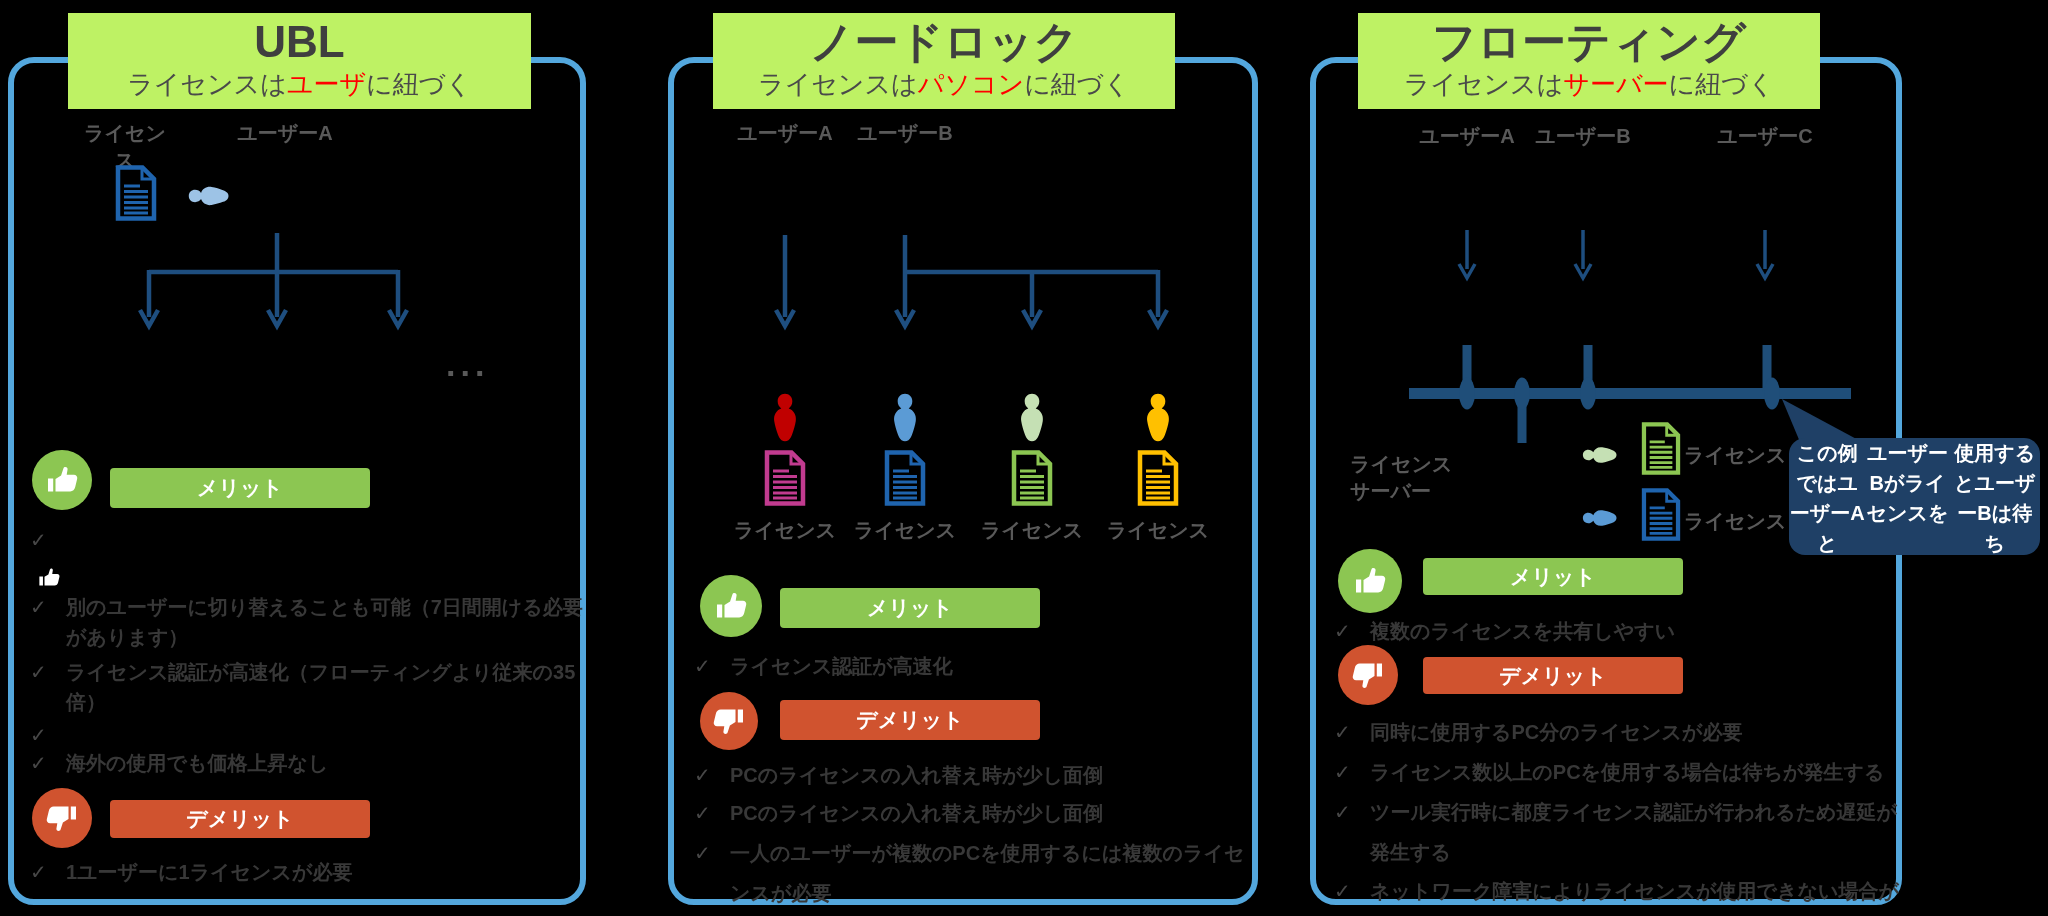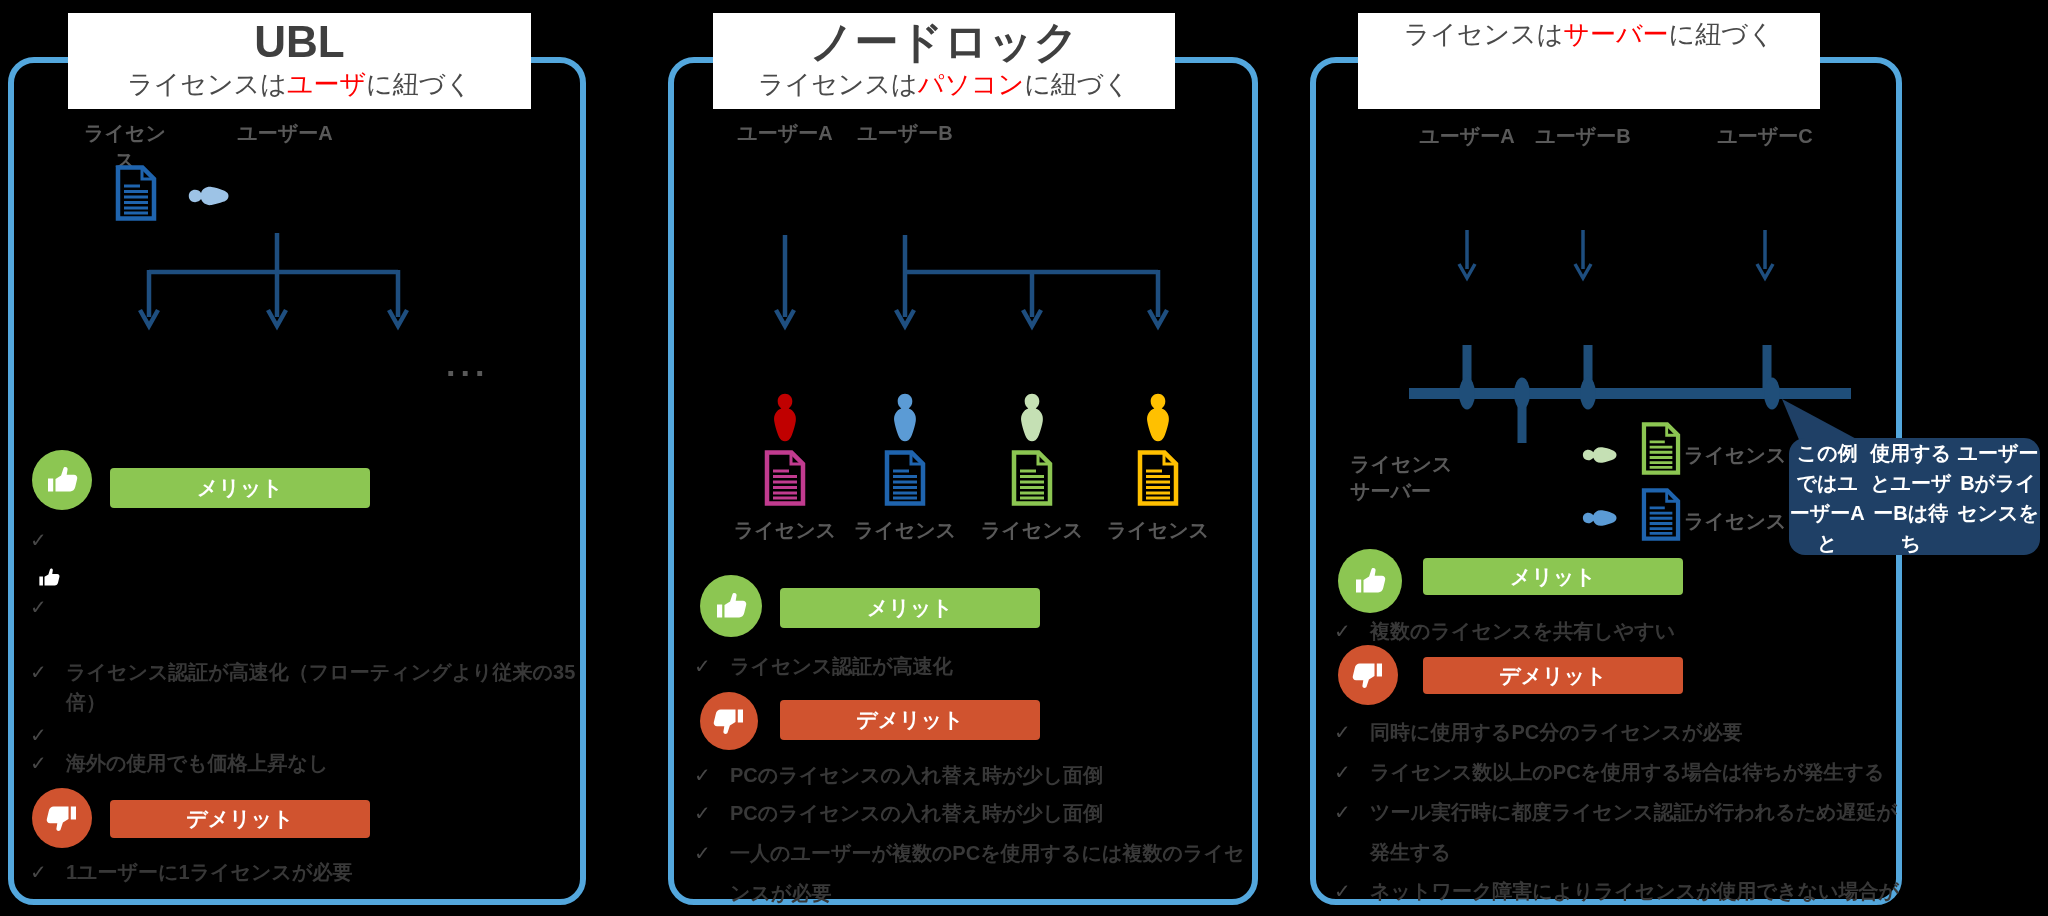--- a/index.html
+++ b/index.html
@@ -1,20 +1,20 @@
 <!DOCTYPE html>
 <html><head>
 <meta charset="utf-8">
 <style>
   html,body{margin:0;padding:0;background:#000;}
   .canvas{position:relative;width:2048px;height:916px;background:#000;overflow:hidden;
           font-family:"Liberation Sans","DejaVu Sans",sans-serif;}
   .panel{position:absolute;top:57px;height:848px;}
   .frame{position:absolute;inset:0;border:6px solid #53A7DD;border-radius:26px;z-index:1;}
-  .titlebox{position:absolute;background:#ffffff;text-align:center;z-index:5;padding-top:4px;}
+  .titlebox{position:absolute;background:#bef264;text-align:center;z-index:5;padding-top:4px;}
   .ptitle{font-size:44px;line-height:50px;color:#3F3F3F;font-weight:600;}
   .psub{font-size:26px;line-height:34px;color:#4A4A4A;font-weight:400;}
   .accent{color:#FF0000;}
   .dlabel{position:absolute;color:#595959;font-size:20px;font-weight:bold;text-align:center;z-index:2;}
   .left{text-align:left;}
   .dsvg{position:absolute;left:0;top:0;z-index:2;pointer-events:none;}
   .icon{position:absolute;z-index:3;}
   .circle{position:absolute;border-radius:50%;display:flex;align-items:center;justify-content:center;z-index:3;}
   .bar{position:absolute;border-radius:4px;color:#fff;font-size:21px;font-weight:bold;
        display:flex;align-items:center;justify-content:center;z-index:3;}
@@ -78,21 +78,21 @@
     <div class="ellipsis" style="left:438px;top:288px;">...</div>
 
     <div class="circle" style="left:24px;top:393px;width:60px;height:60px;background:#8CC652;">
       <svg width="32" height="30" viewBox="0 0 32 30" style="color:#fff">
           <use href="#thumb"></use>
         </svg>
     </div>
     <div class="bar" style="left:102px;top:411px;width:260px;height:40px;background:#8CC652;">メリット</div>
 
     <div class="check-item" style="left:20px;top:468px;width:520px;"><span class="chk">✓</span></div>
-    <div class="check-item" style="left:20px;top:535px;width:520px;"><span class="chk">✓</span></div>
+    <div class="check-item" style="left:20px;top:535px;width:520px;"><span class="chk">✓</span><span>別のユーザーに切り替えることも可能（7日間開ける必要があります）</span></div>
     <div class="check-item" style="left:20px;top:600px;width:520px;"><span class="chk">✓</span><span>ライセンス認証が高速化（フローティングより従来の35倍）</span></div>
     <div class="check-item" style="left:20px;top:663px;width:540px;"><span class="chk">✓</span></div>
     <div class="check-item" style="left:20px;top:691px;width:540px;"><span class="chk">✓</span><span>海外の使用でも価格上昇なし</span></div>
 
     <svg class="icon" style="left:30px;top:510px;color:#fff;" width="22" height="21" viewBox="0 0 32 30">
         <use href="#thumb"></use>
       </svg>
 
     <div class="circle" style="left:24px;top:731px;width:60px;height:60px;background:#D0532F;">
       <svg width="32" height="30" viewBox="0 0 32 30" style="color:#fff;transform:rotate(180deg)">
@@ -174,20 +174,21 @@
     <div class="bar" style="left:112px;top:643px;width:260px;height:40px;background:#D0532F;">デメリット</div>
 
     <div class="check-item lh40" style="left:24px;top:698px;width:520px;"><span class="chk" style="line-height:40px;">✓</span><span>PCのライセンスの入れ替え時が少し面倒</span></div>
     <div class="check-item lh40" style="left:24px;top:736px;width:520px;"><span class="chk" style="line-height:40px;">✓</span><span>PCのライセンスの入れ替え時が少し面倒</span></div>
     <div class="check-item lh40" style="left:24px;top:776px;width:515px;"><span class="chk" style="line-height:40px;">✓</span><span>一人のユーザーが複数のPCを使用するには複数のライセンスが必要</span></div>
   </div>
 
   <div class="panel" style="left:1310px;width:592px;">
     <div class="frame"></div>
     <div class="titlebox" style="left:48px;top:-44px;width:462px;height:92px;">
+      <div class="ptitle">フローティング</div>
       <div class="psub"><span>ライセンスは</span><span class="accent">サーバー</span><span>に紐づく</span></div>
     </div>
 
     <div class="dlabel" style="left:102px;top:66px;width:110px;">ユーザーA</div>
     <div class="dlabel" style="left:218px;top:66px;width:110px;">ユーザーB</div>
     <div class="dlabel" style="left:400px;top:66px;width:110px;">ユーザーC</div>
 
     <svg class="dsvg" width="592" height="848">
       <g stroke="#1E4E7F" stroke-width="3.5" fill="none">
         <line x1="157" y1="173" x2="157" y2="212"></line>
@@ -229,22 +230,22 @@
     <svg class="icon" style="left:331px;top:431px;color:#1F64AE;" width="40" height="53" viewBox="0 0 42 56">
         <use href="#doc"></use>
       </svg>
     <div class="dlabel left" style="left:374px;top:451px;width:110px;">ライセンス</div>
 
     <svg class="tail" style="left:455px;top:330px;" width="130" height="60">
       <polygon points="17,12 35,55 97,55" fill="#1F4066"></polygon>
     </svg>
     <div class="callout" style="left:479px;top:381px;width:251px;height:117px;">
       <div>この例ではユーザーAと</div>
+      <div>ユーザーBがライセンスを</div>
       <div>使用するとユーザーBは待ち</div>
-      <div>ユーザーBがライセンスを</div>
     </div>
 
     <div class="circle" style="left:28px;top:492px;width:64px;height:64px;background:#8CC652;">
       <svg width="32" height="30" viewBox="0 0 32 30" style="color:#fff">
           <use href="#thumb"></use>
         </svg>
     </div>
     <div class="bar" style="left:113px;top:501px;width:260px;height:37px;background:#8CC652;">メリット</div>
     <div class="check-item" style="left:22px;top:559px;width:540px;"><span class="chk">✓</span><span>複数のライセンスを共有しやすい</span></div>
 

